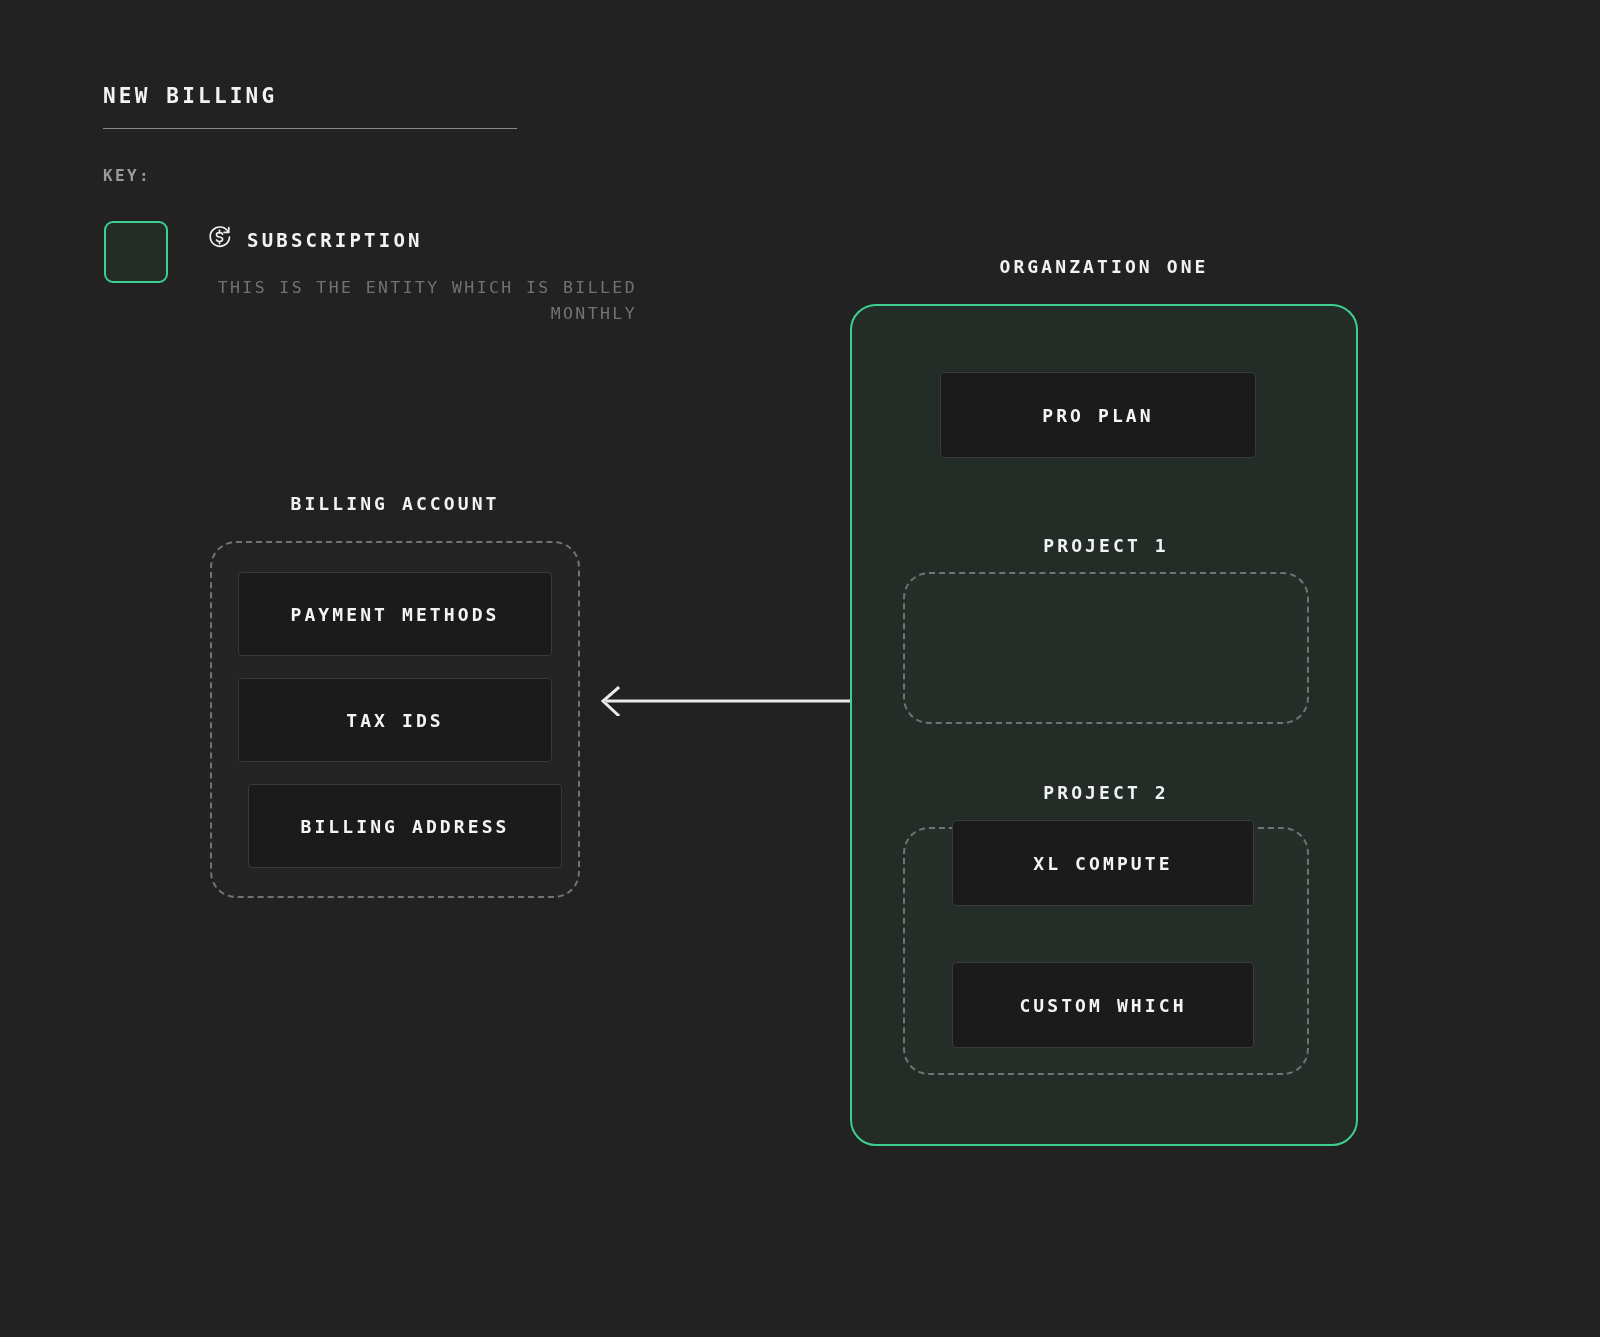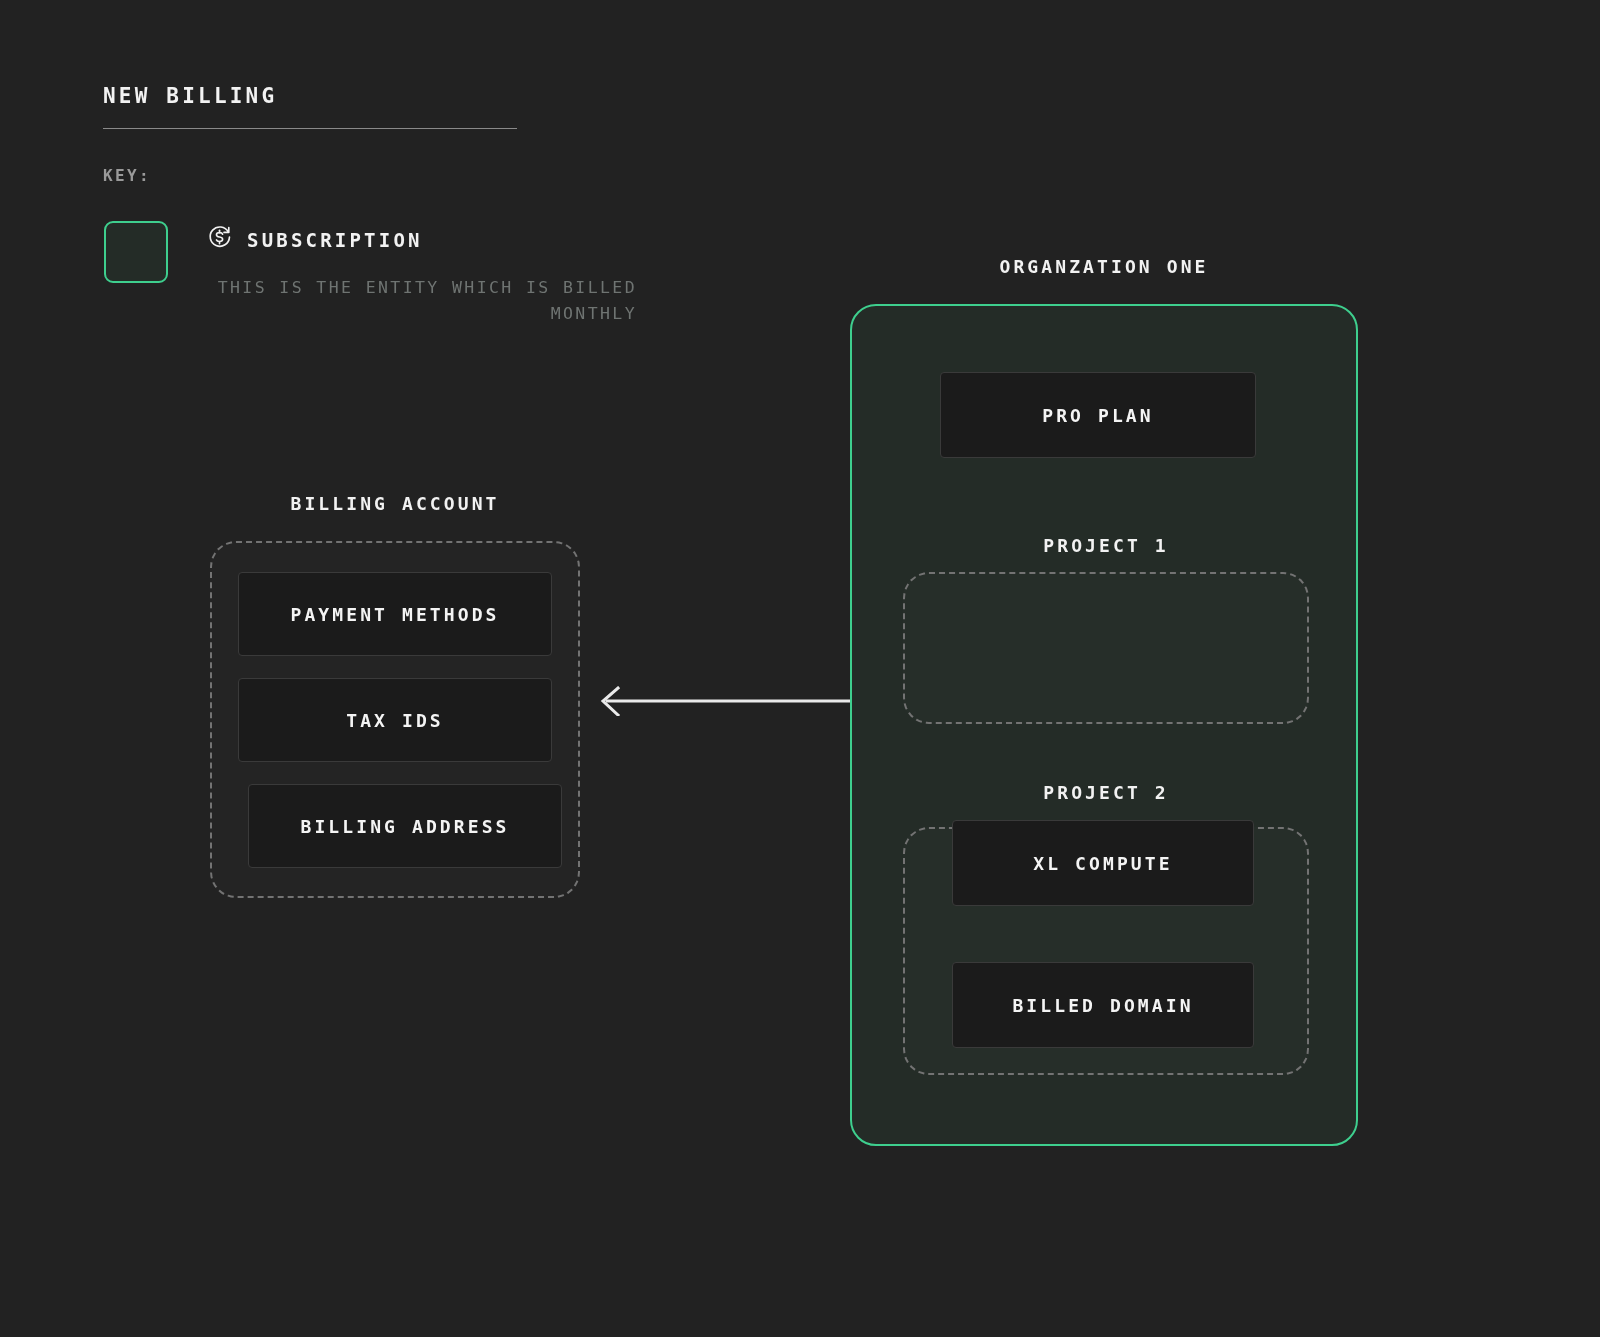--- a/index.html
+++ b/index.html
@@ -216,15 +216,15 @@
   <div id="org-box"></div>
 
   <div class="card" id="card-pro-plan">PRO PLAN</div>
 
   <div class="group-title" id="project1-title">PROJECT 1</div>
   <div class="dashed-box" id="project1-box"></div>
 
   <div class="group-title" id="project2-title">PROJECT 2</div>
   <div class="dashed-box" id="project2-box"></div>
   <div class="card" id="card-xl-compute">XL COMPUTE</div>
-  <div class="card" id="card-custom-domain">BILLED DOMAIN</div>
+  <div class="card" id="card-custom-domain">CUSTOM WHICH</div>
 
 </div>
 
 </body></html>

